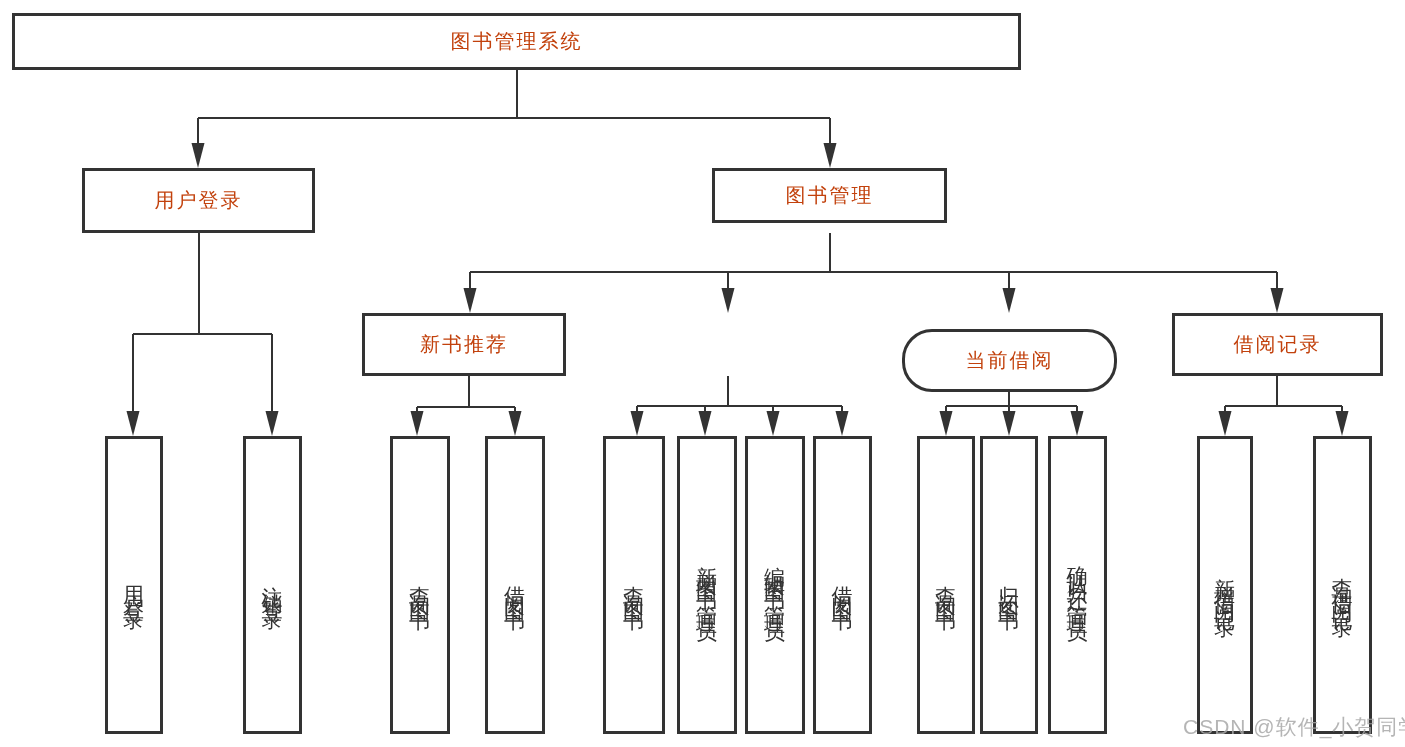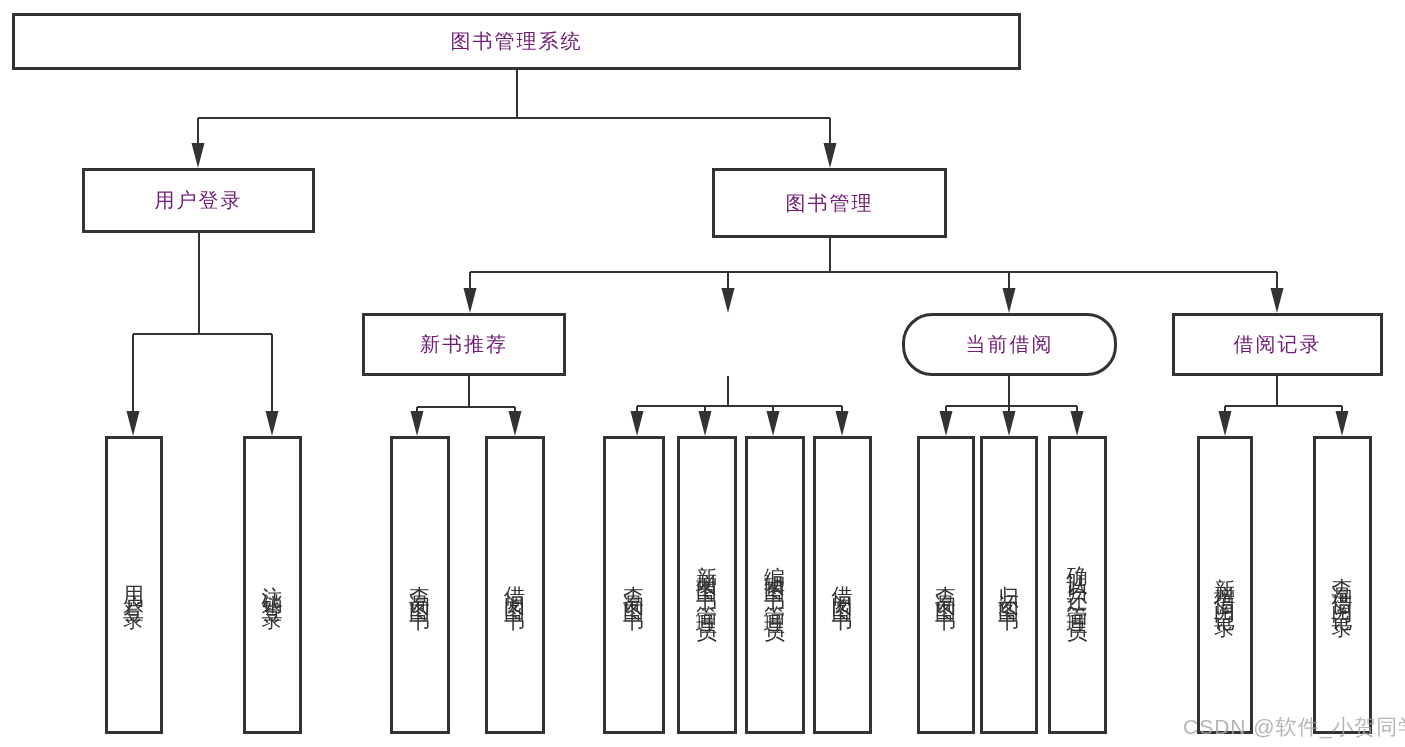--- a/index.html
+++ b/index.html
@@ -10,42 +10,42 @@
     font-family:"Liberation Sans","DejaVu Sans",sans-serif;
     overflow:hidden;
   }
   .edges{position:absolute;left:0;top:0;width:1405px;height:747px;}
   .edges path{stroke:#333333;stroke-width:2;fill:none;}
   .edges polygon{fill:#333333;stroke:none;}
   .hbox{
     position:absolute;box-sizing:border-box;
     border:3px solid #333333;background:#ffffff;
     display:flex;align-items:center;justify-content:center;
-    font-size:20px;letter-spacing:2px;color:#701a75;
+    font-size:20px;letter-spacing:2px;color:#c2410c;
     z-index:2;
   }
   .vbox{
     position:absolute;box-sizing:border-box;
     top:436px;height:298px;
     border:3px solid #333333;background:#ffffff;
     display:flex;align-items:center;justify-content:center;
     color:#333333;z-index:2;
   }
   .vbox span{
     writing-mode:vertical-rl;text-orientation:mixed;
     font-size:21px;line-height:1;letter-spacing:8px;
     white-space:nowrap;
   }
   
   .p-root     {left:12px;  top:13px;  width:1009px;height:57px;}
   .p-userlogin{left:82px;  top:168px; width:233px; height:65px;}
-  .p-bookmgmt {left:712px; top:168px; width:235px; height:70px;}
+  .p-bookmgmt {left:712px; top:168px; width:235px; height:55px;}
   .p-newrec   {left:362px; top:313px; width:204px; height:63px;}
   .p-borrow   {left:624px; top:313px; width:209px; height:63px;}
-  .p-current  {left:902px; top:313px; width:215px; height:63px;border-radius:30px;}
+  .p-current  {left:902px; top:329px; width:215px; height:63px;border-radius:30px;}
   .p-records  {left:1172px;top:313px; width:211px; height:63px;}
   
   .l1 {left:105px; width:58px;}
   .l2 {left:243px; width:59px;}
   .l3 {left:390px; width:60px;}
   .l4 {left:485px; width:60px;}
   .l5 {left:603px; width:62px;}
   .l6 {left:677px; width:60px;}
   .l7 {left:745px; width:60px;}
   .l8 {left:813px; width:59px;}

